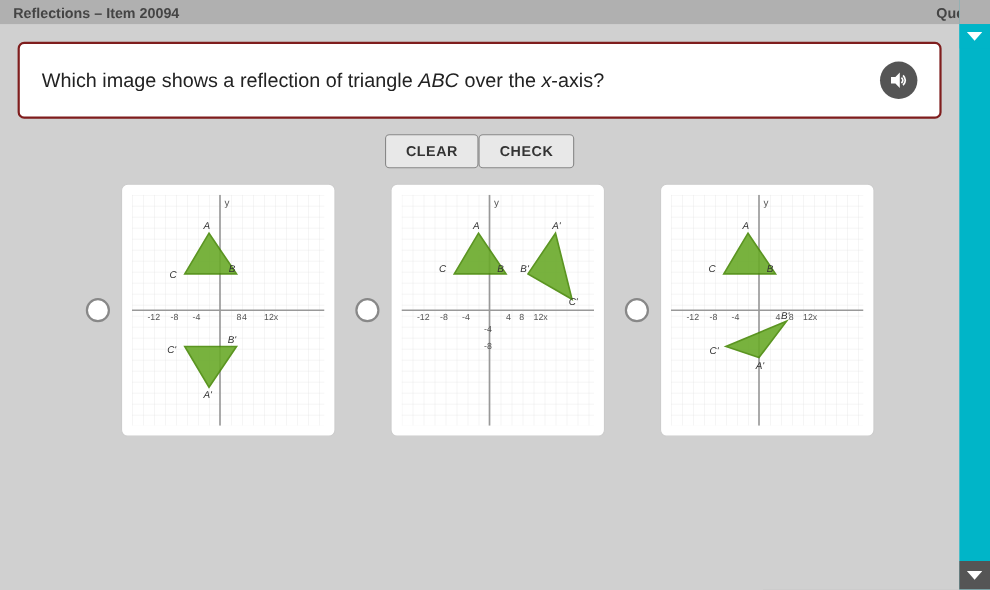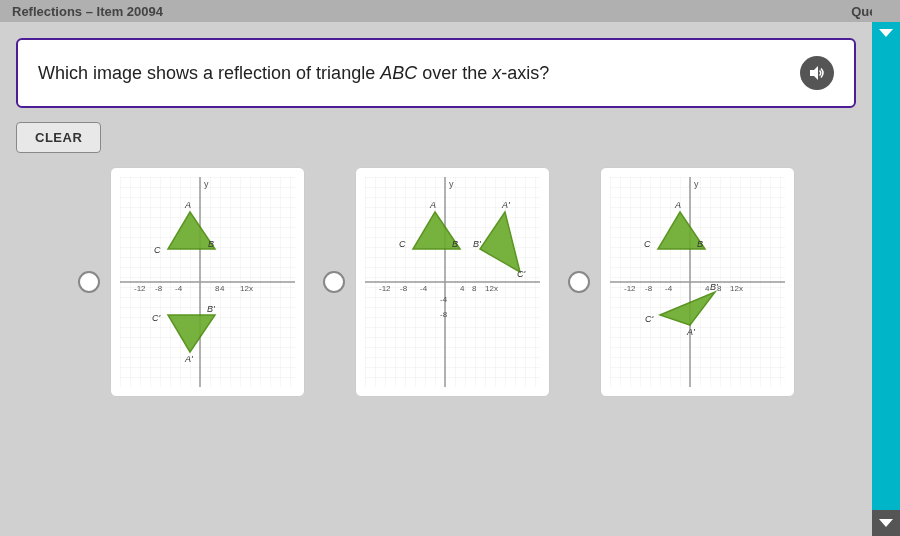--- a/index.html
+++ b/index.html
@@ -78,21 +78,21 @@
       top: 22px;
       right: 28px;
       bottom: 0;
       background: #d0d0d0;
       padding: 16px;
     }
 
     
     .question-box {
       background: white;
-      border: 2px solid #4c1d95;
+      border: 2px solid #7f1d1d;
       border-radius: 6px;
       padding: 16px 20px;
       margin-bottom: 14px;
       display: flex;
       align-items: center;
       gap: 8px;
     }
     .question-text {
       font-size: 18px;
       color: #222;
@@ -110,21 +110,21 @@
       cursor: pointer;
       display: flex;
       align-items: center;
       justify-content: center;
       flex-shrink: 0;
     }
 
     
     .action-row {
       display: flex;
-      justify-content: space-between;
+      justify-content: center;
       gap: 0;
       margin-bottom: 14px;
     }
     .btn-clear, .btn-check {
       padding: 7px 18px;
       border: 1.5px solid #888;
       background: #e8e8e8;
       border-radius: 4px;
       font-size: 13px;
       font-weight: bold;
@@ -210,20 +210,21 @@
       <svg width="16" height="16" viewBox="0 0 16 16" fill="white">
         <polygon points="1,5 5,5 9,1 9,15 5,11 1,11"></polygon>
         <path d="M10.5,5.5 Q13,8 10.5,10.5" stroke="white" stroke-width="1.5" fill="none"></path>
         <path d="M12,3.5 Q16,8 12,12.5" stroke="white" stroke-width="1.5" fill="none"></path>
       </svg>
     </button>
   </div>
 
   <div class="action-row">
     <button class="btn-clear">CLEAR</button>
+    <button class="btn-check">CHECK</button>
   </div>
 
   <div class="choices-row">
 
     <div class="choice-item">
       <div class="radio-btn"></div>
       <div class="graph-card">
         <svg class="graph-svg" viewBox="0 0 175 210">
 
           <defs>

